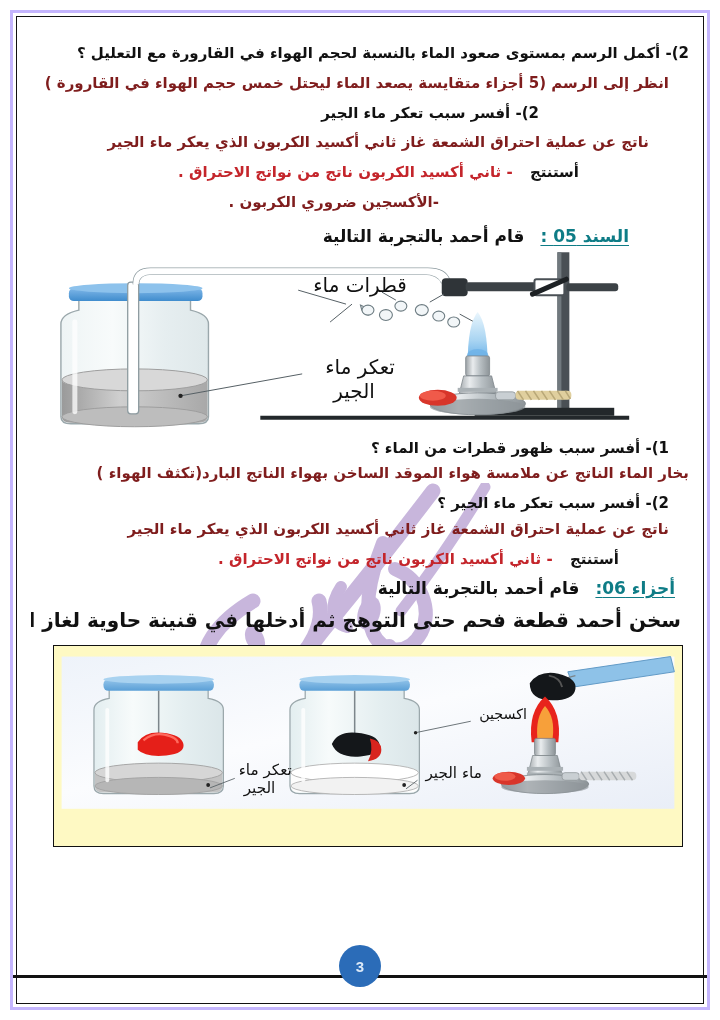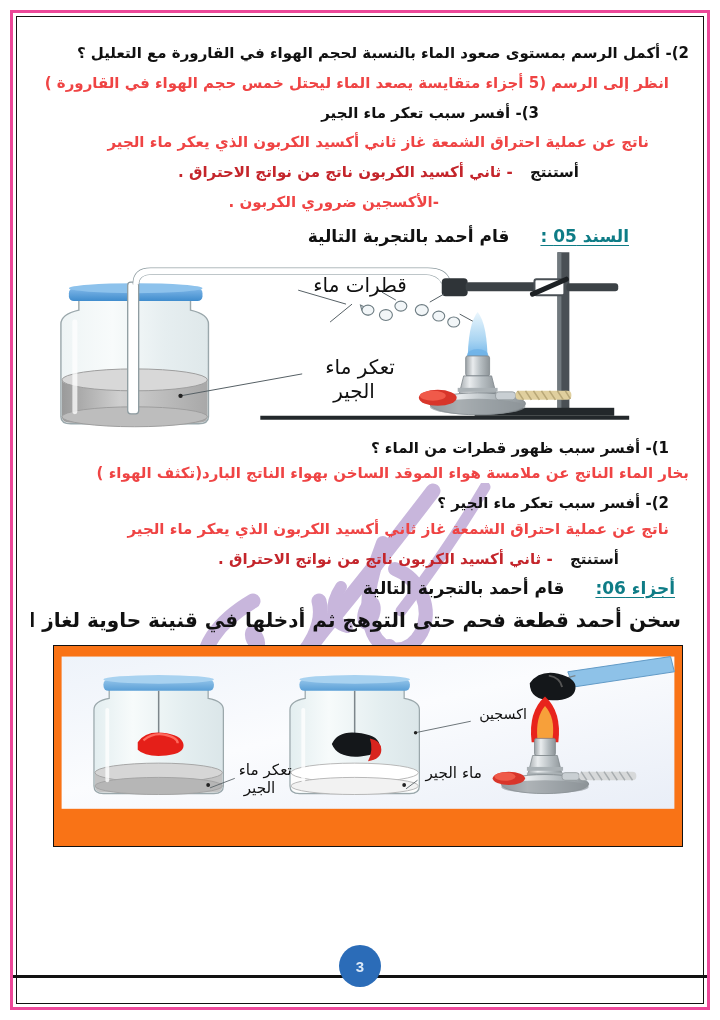--- a/index.html
+++ b/index.html
@@ -5,21 +5,21 @@
 <style>
   html,body{margin:0;padding:0;background:#ffffff;}
   body{
     width:720px;height:1020px;position:relative;overflow:hidden;
     font-family:"DejaVu Sans","Liberation Sans",sans-serif;
   }
 
   
   #page-frame{
     position:absolute;left:10px;top:10px;right:10px;bottom:10px;
-    border:3px solid #ec4899;
+    border:3px solid #c4b5fd;
     background:#ffffff;
   }
   #page-frame::after{
     content:"";position:absolute;left:3px;top:3px;right:3px;bottom:3px;
     border:1px solid #111;pointer-events:none;
   }
 
   #sheet{
     position:absolute;left:18px;top:18px;right:18px;bottom:18px;
     overflow:hidden;
@@ -34,55 +34,54 @@
 
   
   .line{
     position:relative;z-index:8;
     direction:rtl;text-align:right;
     font-size:15px;line-height:1.45;
     color:#111;white-space:nowrap;
     font-weight:700;
   }
   .line.thin{font-weight:600;}
-  .line.red{color:#ef4444;font-weight:700;}
+  .line.red{color:#7f1d1d;font-weight:700;}
   .pad-r-20{padding-right:20px;}
   .pad-r-40{padding-right:40px;}
   .pad-r-70{padding-right:70px;}
   .pad-r-110{padding-right:110px;}
   .pad-r-150{padding-right:150px;}
   .pad-r-250{padding-right:250px;}
 
   .sanad-head{
     position:relative;z-index:8;direction:rtl;text-align:right;
     font-size:17px;font-weight:700;color:#111;white-space:nowrap;
   }
   .sanad-tag{
     color:#0e7c86;text-decoration:underline;text-underline-offset:3px;
     font-weight:700;
-    margin-left:15px;
   }
 
   .spacer-4{height:4px;}
   .spacer-8{height:8px;}
   .spacer-12{height:12px;}
 
   
   #figure-top{
     position:relative;z-index:7;
     width:100%;height:178px;margin-top:6px;
   }
   #figure-top svg{display:block;width:100%;height:100%;}
 
   
   #figure-bottom-box{
     position:relative;z-index:7;
     margin:10px 6px 0 22px;
     border:1.5px solid #111;
-    background:#f97316;
+    background:#fef9c3;
     height:200px;
   }
   #figure-bottom-box svg{display:block;width:100%;height:100%;}
 
   
   #footer{
     position:absolute;left:0;right:0;bottom:8px;height:54px;z-index:9;
   }
   #footer-rule{
     position:absolute;left:0;right:0;top:30px;height:3px;background:#111;
@@ -103,21 +102,21 @@
   <div id="sheet">
 
     <div class="spacer-12"></div>
 
     <div class="line thin">2)- أكمل الرسم بمستوى صعود الماء بالنسبة لحجم  الهواء في القارورة مع التعليل  ؟</div>
     <div class="spacer-8"></div>
 
     <div class="line red pad-r-20">انظر إلى الرسم (5 أجزاء متقايسة يصعد الماء ليحتل خمس حجم الهواء في القارورة  )</div>
     <div class="spacer-8"></div>
 
-    <div class="line thin pad-r-150">3)- أفسر سبب تعكر ماء الجير</div>
+    <div class="line thin pad-r-150">2)- أفسر سبب تعكر ماء الجير</div>
     <div class="spacer-8"></div>
 
     <div class="line red pad-r-40">ناتج عن عملية احتراق الشمعة غاز ثاني أكسيد الكربون الذي يعكر ماء الجير</div>
     <div class="spacer-8"></div>
 
     <div class="line">
       <span class="pad-r-110">أستنتج</span>
       <span style="color:#c4252b;padding-right:12px;">-  ثاني أكسيد الكربون  ناتج من نواتج الاحتراق .</span>
     </div>
     <div class="spacer-8"></div>

